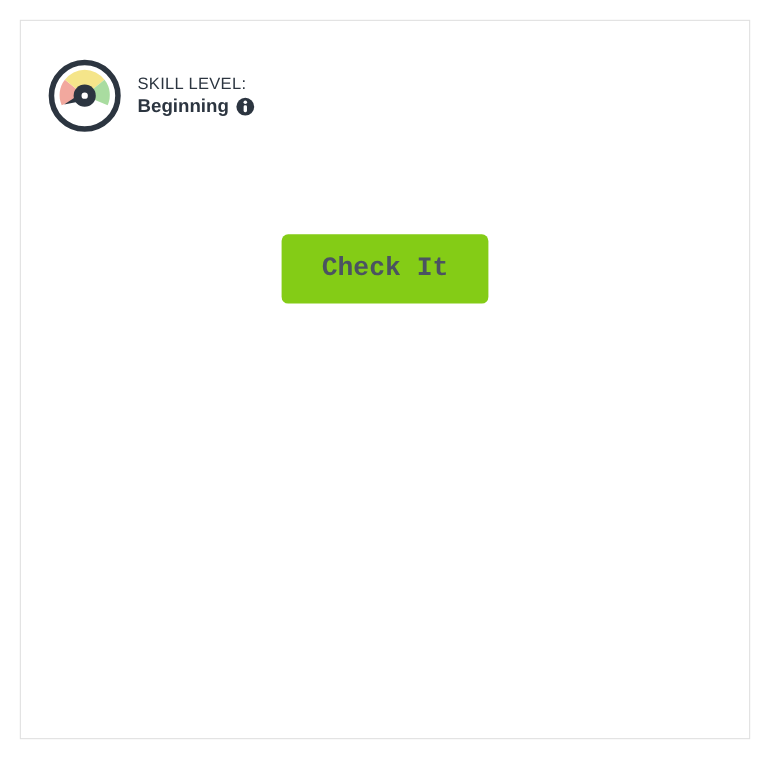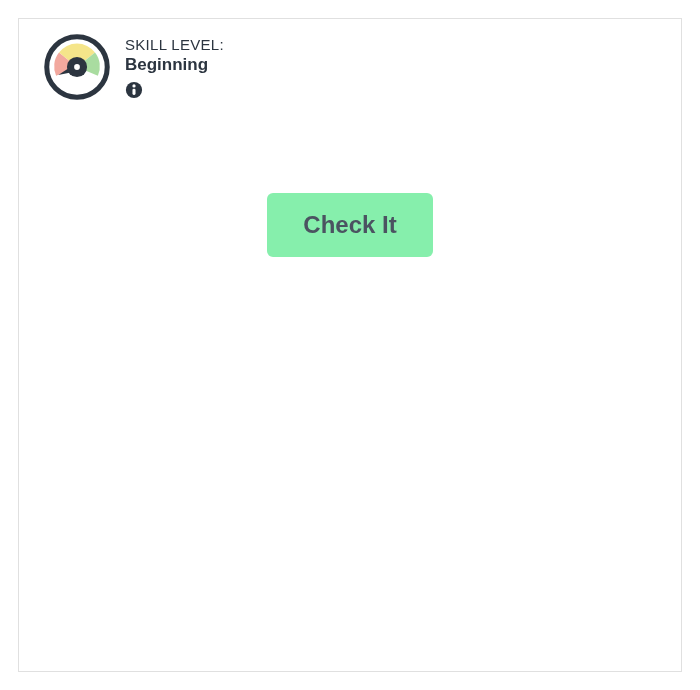--- a/index.html
+++ b/index.html
@@ -13,21 +13,21 @@
       width: 700px;
       height: 690px;
       padding: 18px;
       position: relative;
     }
     .container {
       border: 1px solid #e0e0e0;
       width: 100%;
       height: 100%;
       position: relative;
-      padding: 12px 22px;
+      padding: 32px 22px;
     }
     .skill-header {
       display: flex;
       align-items: center;
       gap: 12px;
     }
     .gauge-icon {
       width: 72px;
       height: 72px;
       flex-shrink: 0;
@@ -37,23 +37,22 @@
       flex-direction: column;
       gap: 2px;
     }
     .skill-label {
       font-size: 15px;
       color: #2c3540;
       letter-spacing: 0.3px;
     }
     .skill-level-row {
       display: flex;
-      align-items: flex-start;
+      align-items: center;
       gap: 6px;
-      flex-direction: column;
     }
     .skill-level {
       font-size: 17px;
       font-weight: 700;
       color: #2c3540;
     }
     .info-icon {
       width: 18px;
       height: 18px;
     }
@@ -73,29 +72,29 @@
       border: 1px solid #a8adb8;
       border-radius: 6px;
       font-size: 24px;
       padding: 0 10px;
       margin: 0 6px;
       font-family: inherit;
     }
     .check-button {
       display: block;
       margin: 90px auto 0;
-      background: #86efac;
+      background: #84cc16;
       border: none;
       border-radius: 6px;
       padding: 18px 36px;
       font-size: 24px;
       font-weight: 600;
       color: #4b5361;
       cursor: pointer;
-      font-family: Liberation Sans, sans-serif;
+      font-family: Liberation Mono, monospace;
     }
   </style>
 </head>
 <body>
 
 <div class="container">
 
   <div class="skill-header">
     <svg class="gauge-icon" viewBox="0 0 100 100">
       <circle cx="50" cy="50" r="42" fill="none" stroke="#2c3540" stroke-width="7"></circle>

